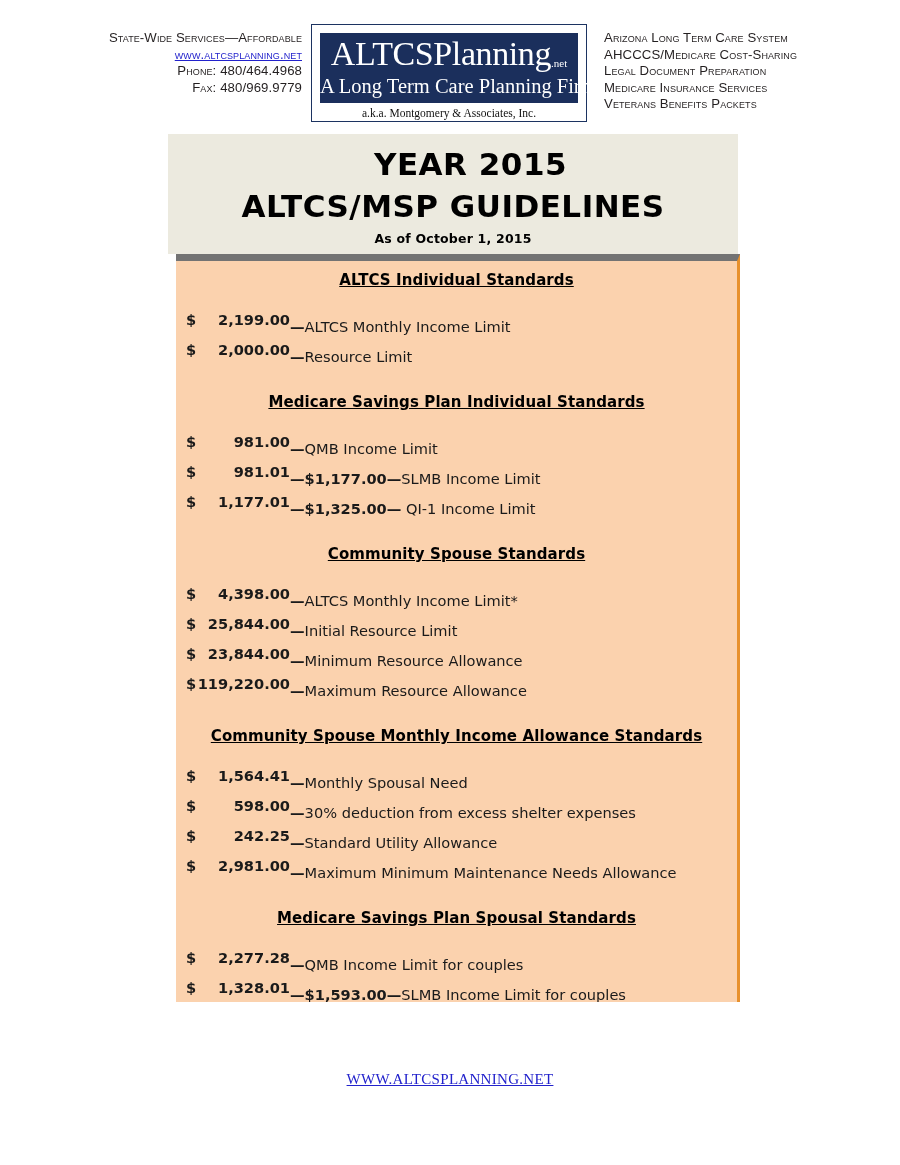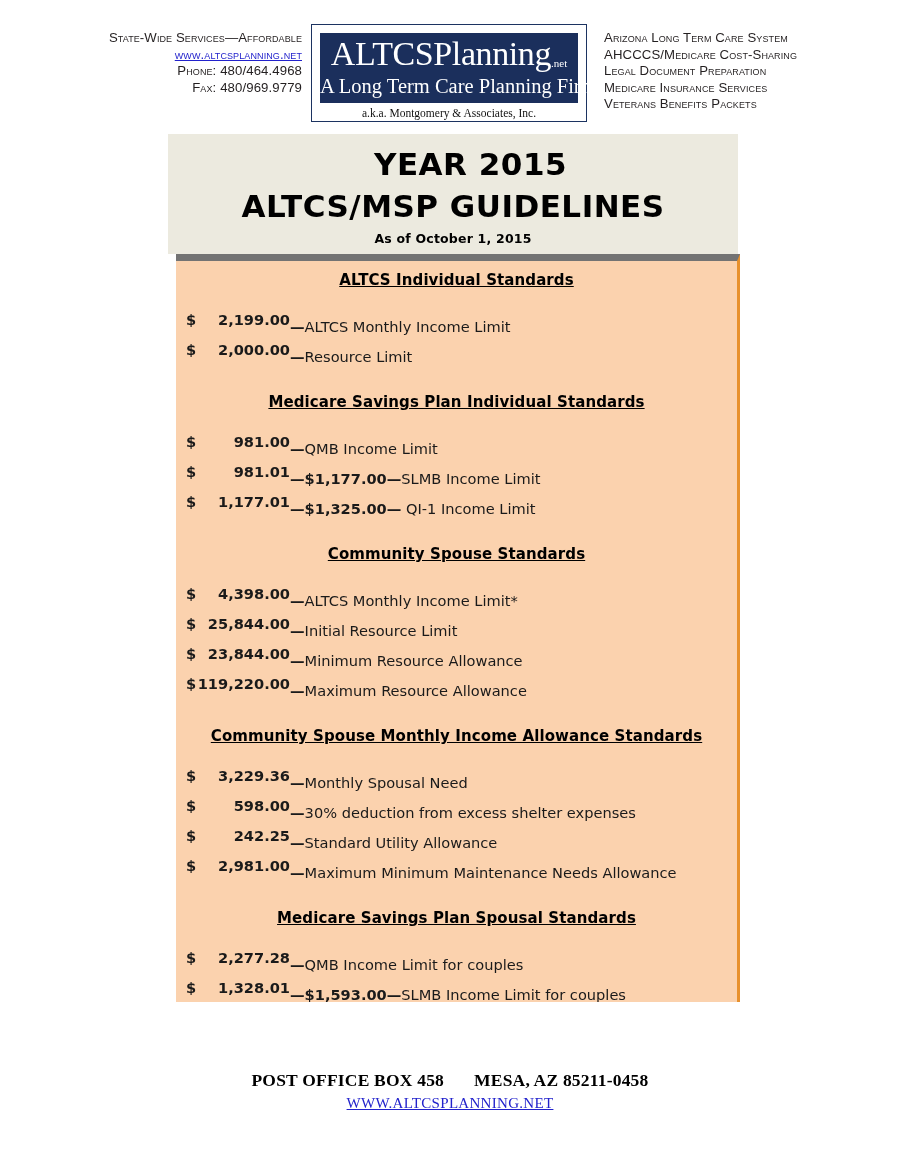--- a/index.html
+++ b/index.html
@@ -269,30 +269,29 @@
     <div class="rows">
       <div class="row"><span class="amt amt-w"><span class="cur">$</span><span class="val">4,398.00</span></span><span class="dash">—</span><span class="desc">ALTCS Monthly Income Limit*</span></div>
       <div class="row"><span class="amt amt-w"><span class="cur">$</span><span class="val">25,844.00</span></span><span class="dash">—</span><span class="desc">Initial Resource Limit</span></div>
       <div class="row"><span class="amt amt-w"><span class="cur">$</span><span class="val">23,844.00</span></span><span class="dash">—</span><span class="desc">Minimum Resource Allowance</span></div>
       <div class="row"><span class="amt amt-w"><span class="cur">$</span><span class="val">119,220.00</span></span><span class="dash">—</span><span class="desc">Maximum Resource Allowance</span></div>
     </div>
     <div class="sec-gap-lg"></div>
     <div class="sec-head">Community Spouse Monthly Income Allowance Standards</div>
     <div class="sec-gap"></div>
     <div class="rows">
-      <div class="row"><span class="amt amt-w"><span class="cur">$</span><span class="val">3,229.36</span></span><span class="dash">—</span><span class="desc">Monthly Spousal Need</span></div>
+      <div class="row"><span class="amt amt-w"><span class="cur">$</span><span class="val">1,564.41</span></span><span class="dash">—</span><span class="desc">Monthly Spousal Need</span></div>
       <div class="row"><span class="amt amt-w"><span class="cur">$</span><span class="val">598.00</span></span><span class="dash">—</span><span class="desc">30% deduction from excess shelter expenses</span></div>
       <div class="row"><span class="amt amt-w"><span class="cur">$</span><span class="val">242.25</span></span><span class="dash">—</span><span class="desc">Standard Utility Allowance</span></div>
       <div class="row"><span class="amt amt-w"><span class="cur">$</span><span class="val">2,981.00</span></span><span class="dash">—</span><span class="desc">Maximum Minimum Maintenance Needs Allowance</span></div>
     </div>
     <div class="sec-gap-lg"></div>
     <div class="sec-head">Medicare Savings Plan Spousal Standards</div>
     <div class="sec-gap"></div>
     <div class="rows">
       <div class="row"><span class="amt amt-w"><span class="cur">$</span><span class="val">2,277.28</span></span><span class="dash">—</span><span class="desc">QMB Income Limit for couples</span></div>
       <div class="row"><span class="amt amt-w"><span class="cur">$</span><span class="val">1,328.01</span></span><span class="dash">—</span><span class="amt2">$1,593.00</span><span class="dash">—</span><span class="desc">SLMB Income Limit for couples</span></div>
     </div>
   </div>
 
 <div class="footer">
-  <div class="foot-line1"><span>POST OFFICE BOX 458</span><span class="foot-sp"></span><span>MESA, AZ  85211-0458</span></div>
   <div class="foot-line2">WWW.ALTCSPLANNING.NET</div>
 </div>
 
 </body></html>

